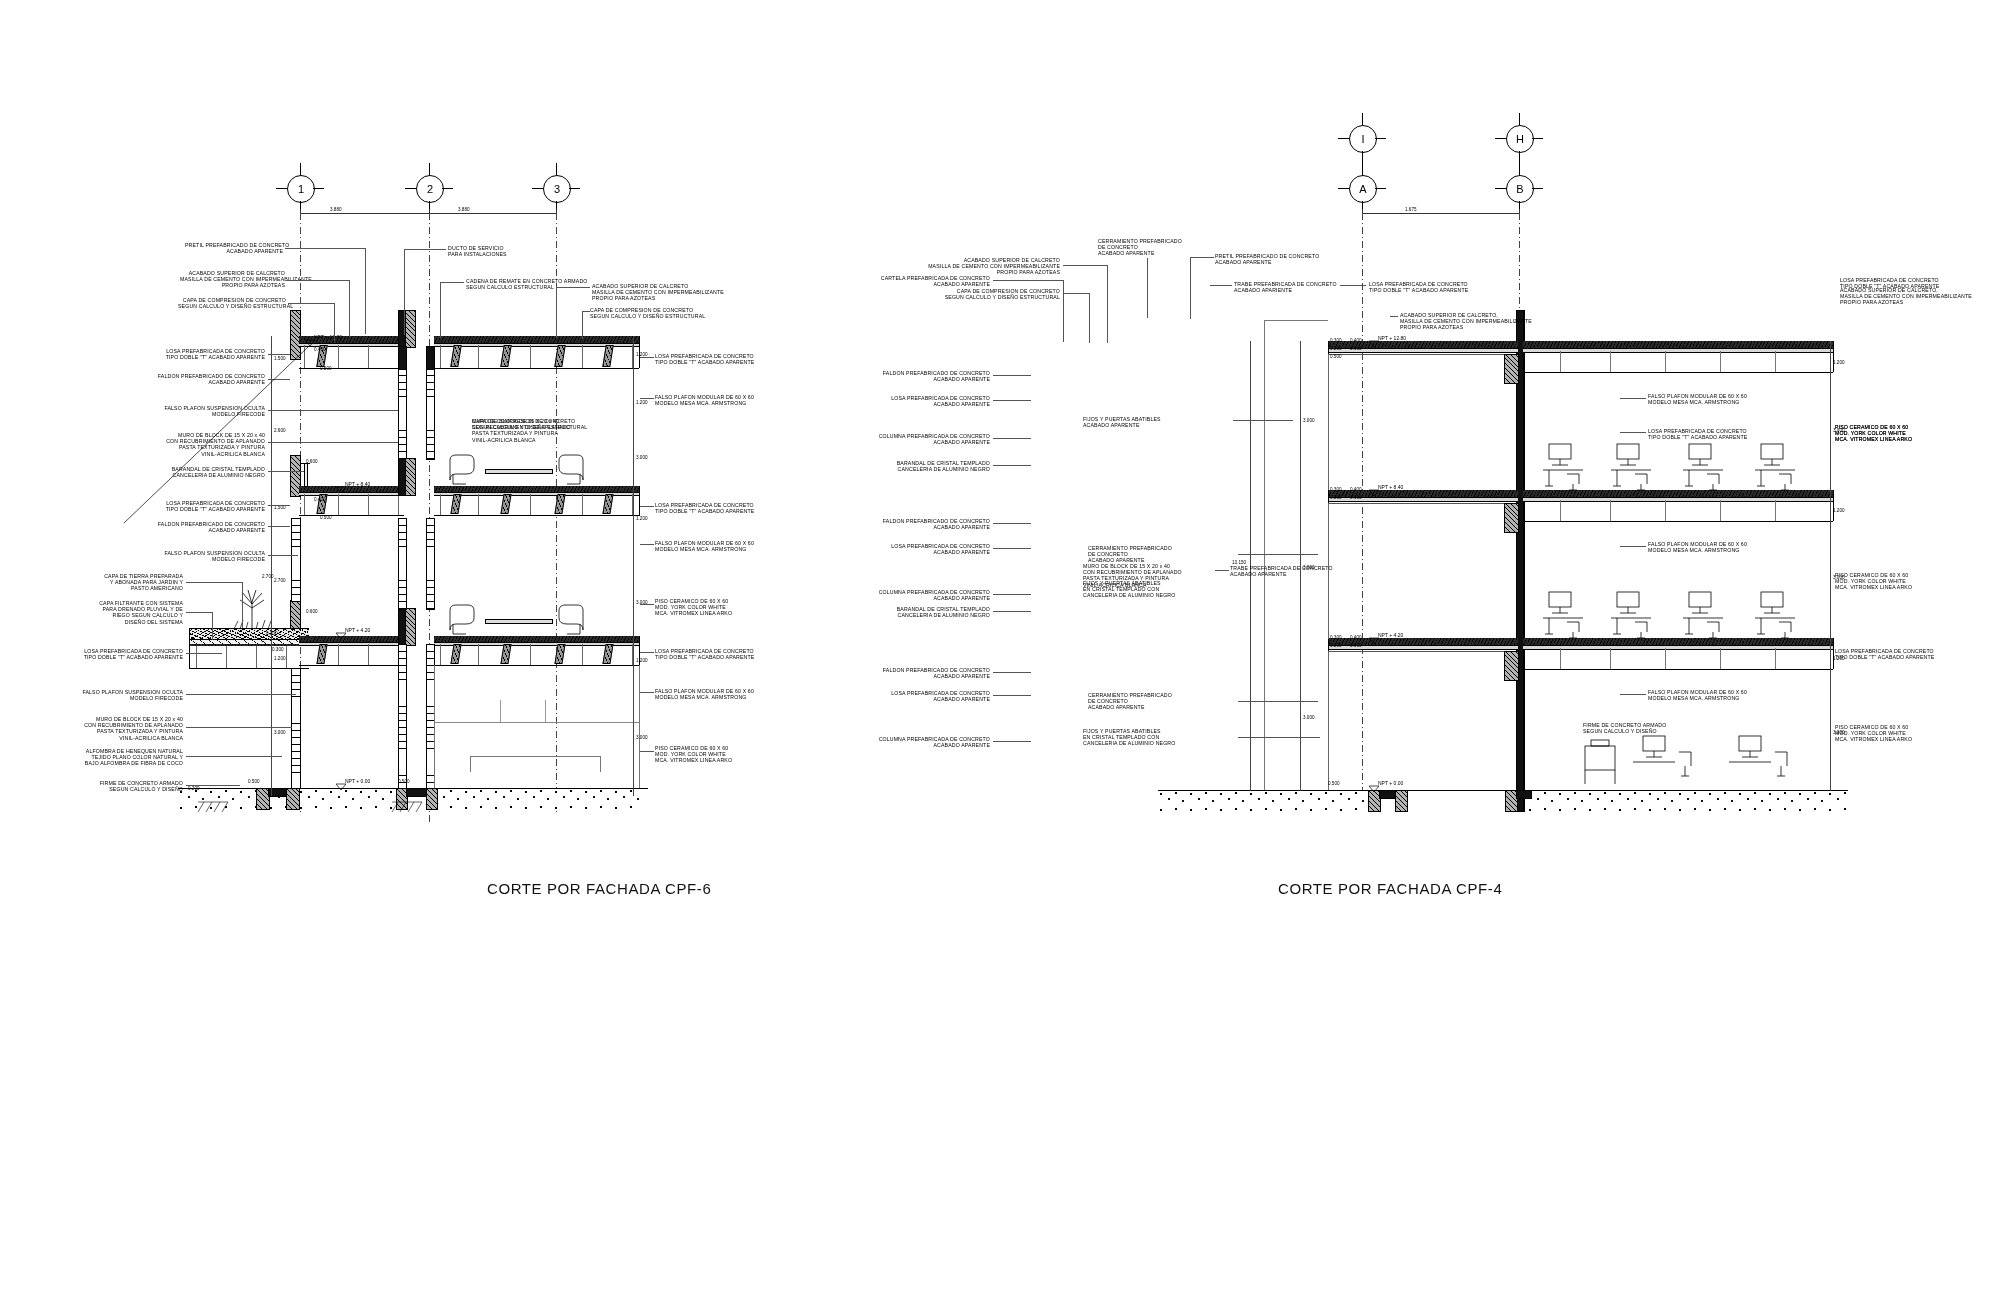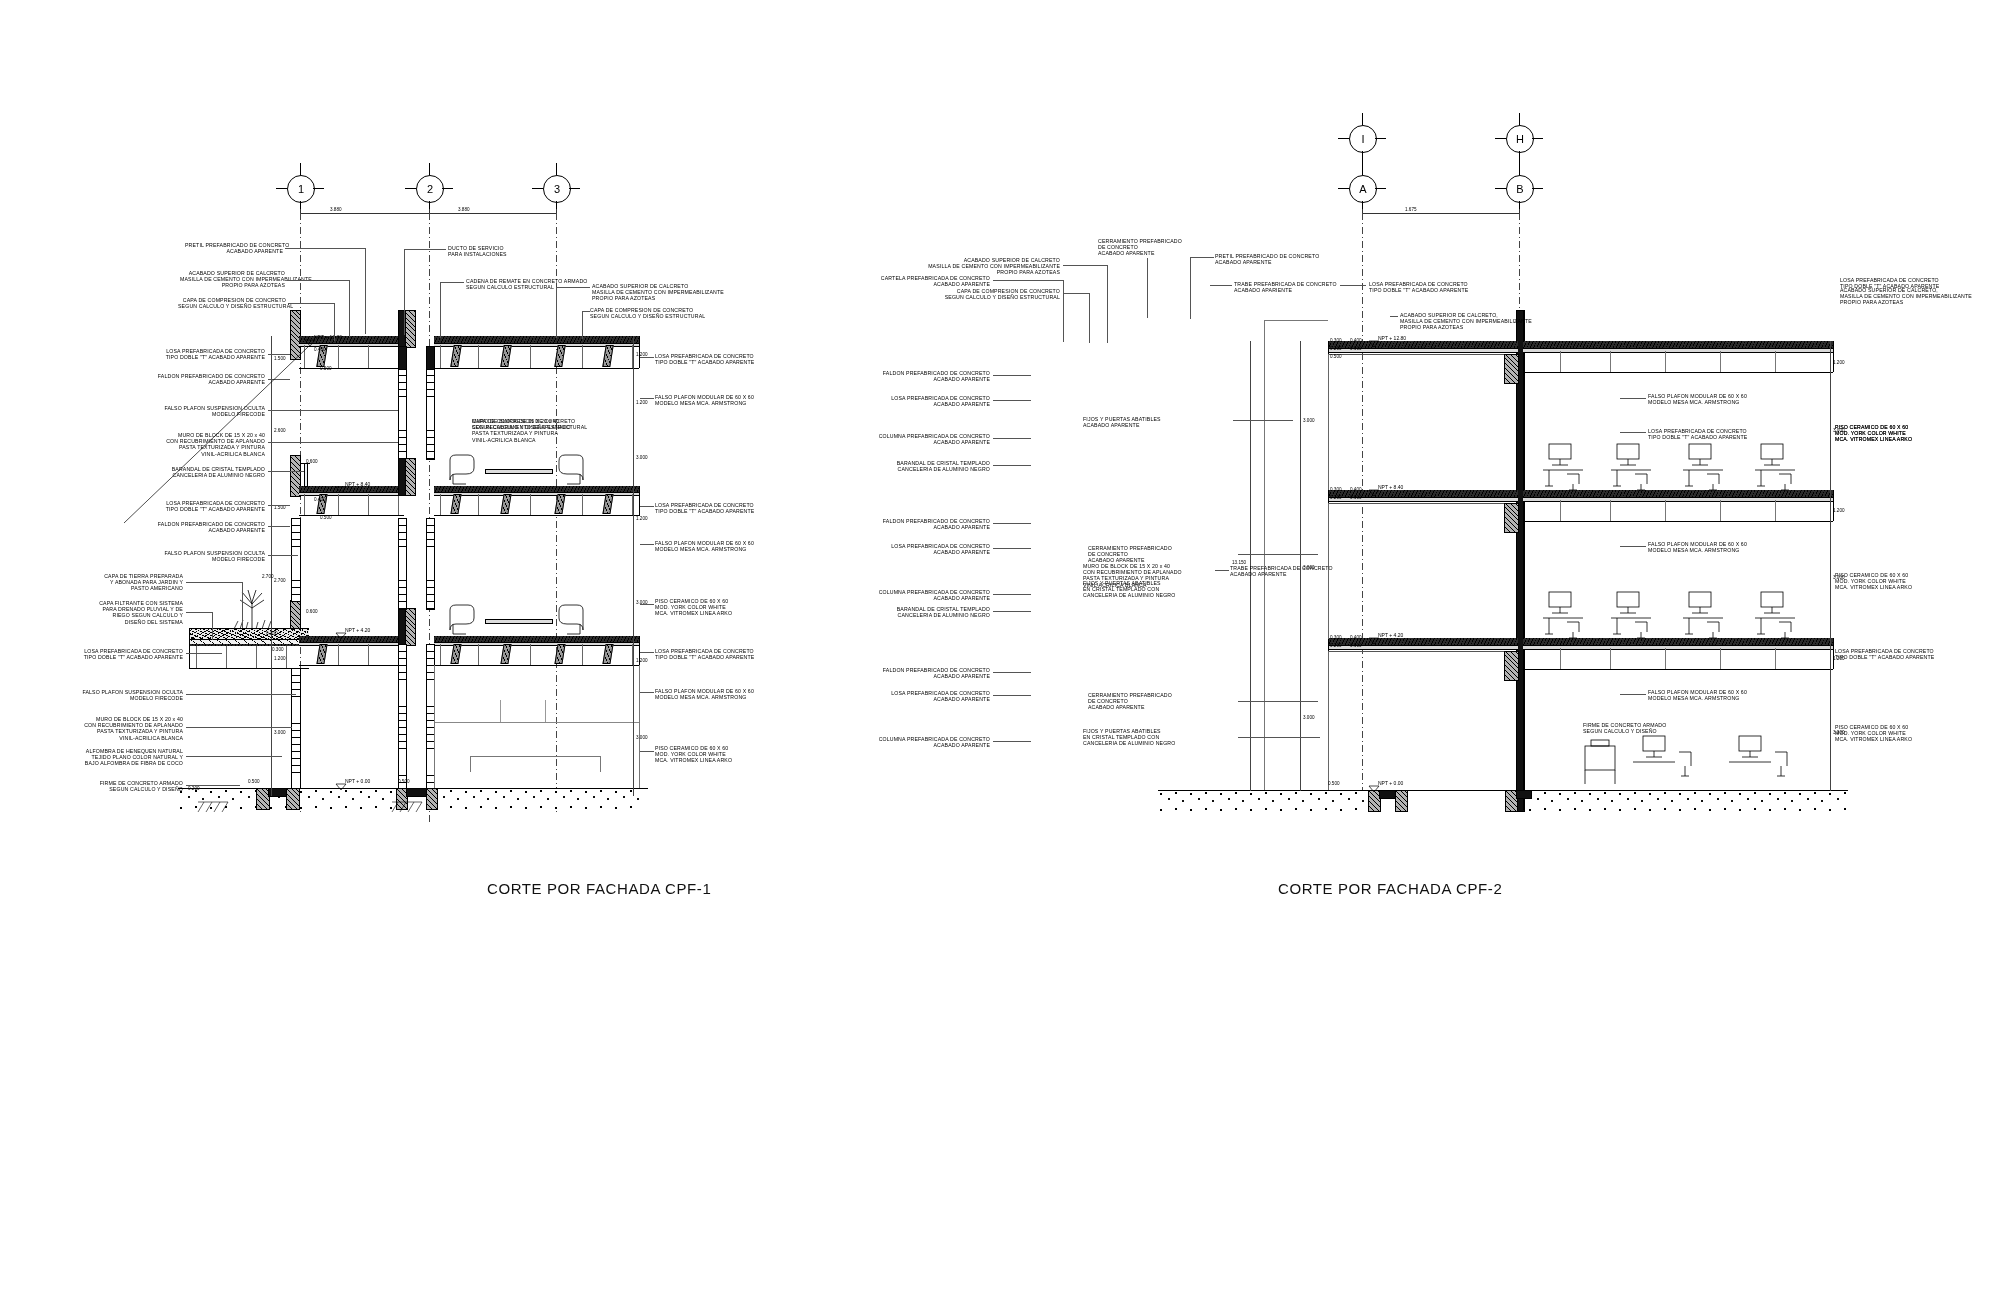--- a/index.html
+++ b/index.html
@@ -457,21 +457,21 @@
 
   <div class="lbl" style="left:655px;top:688px;width:130px;">FALSO PLAFON MODULAR DE 60 X 60
 MODELO MESA MCA. ARMSTRONG</div>
   <div class="ln h lead" style="left:640px;top:692px;width:14px;"></div>
 
   <div class="lbl" style="left:655px;top:745px;width:130px;">PISO CERAMICO DE 60 X 60
 MOD. YORK COLOR WHITE
 MCA. VITROMEX LINEA ARKO</div>
   <div class="ln h lead" style="left:640px;top:751px;width:14px;"></div>
 
-  <div class="title" style="left:487px;top:880px;">CORTE POR FACHADA CPF-1</div>
+  <div class="title" style="left:487px;top:880px;">CORTE POR FACHADA CPF-6</div>
 </div>
 
 <div>
 
   <div class="bub" style="left:1349px;top:125px;">
      <span class="t">I</span>
       </div>
   <div class="tick h" style="left:1338px;top:138px;width:11px;"></div>
   <div class="tick h" style="left:1375px;top:138px;width:11px;"></div>
   <div class="tick v" style="left:1362px;top:113px;height:12px;"></div>
@@ -862,16 +862,16 @@
   <div class="lbl" style="left:1835px;top:724px;width:150px;">PISO CERAMICO DE 60 X 60
 MOD. YORK COLOR WHITE
 MCA. VITROMEX LINEA ARKO</div>
 
   <div class="lbl" style="left:1840px;top:287px;width:150px;">ACABADO SUPERIOR DE CALCRETO,
 MASILLA DE CEMENTO CON IMPERMEABILIZANTE
 PROPIO PARA AZOTEAS</div>
   <div class="lbl" style="left:1840px;top:277px;width:150px;">LOSA PREFABRICADA DE CONCRETO
 TIPO DOBLE "T" ACABADO APARENTE</div>
 
-  <div class="title" style="left:1278px;top:880px;">CORTE POR FACHADA CPF-2</div>
+  <div class="title" style="left:1278px;top:880px;">CORTE POR FACHADA CPF-4</div>
 </div>
 
 </div>
 
 </body></html>

